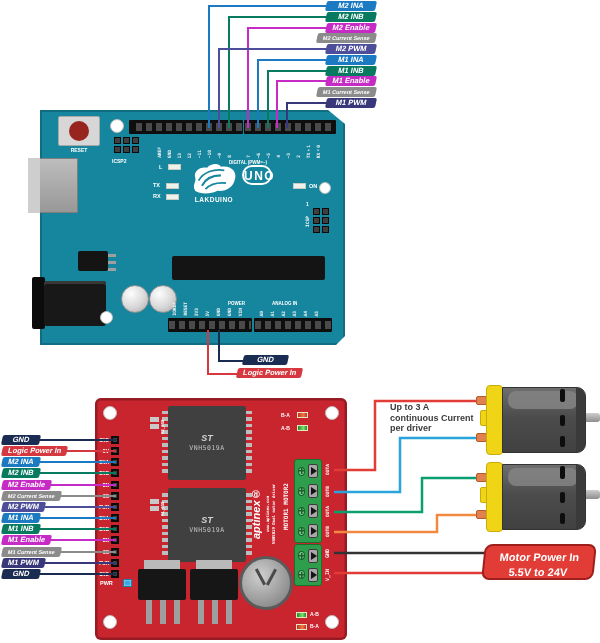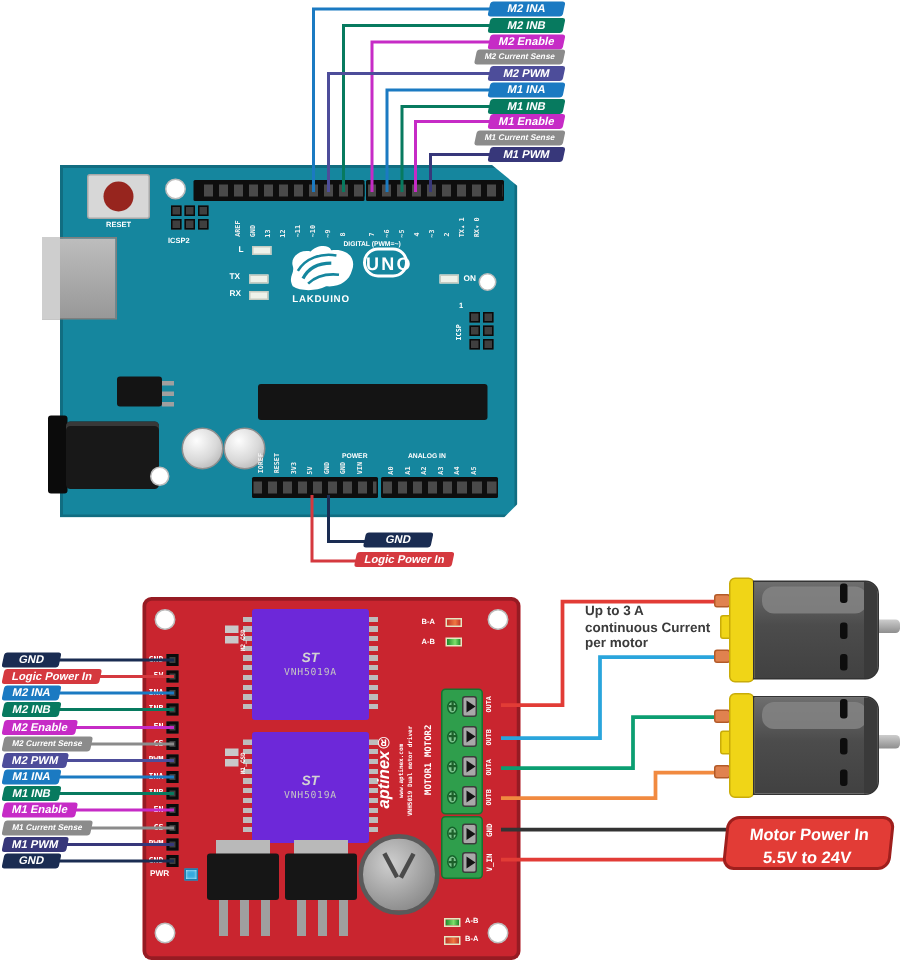--- a/index.html
+++ b/index.html
@@ -45,21 +45,21 @@
   .icell{width:7px;height:7px;background:#3f3f3f;border:1.5px solid #0a0a0a;box-sizing:border-box;}
   .uno-badge{border:2px solid #fff;border-radius:12px;color:#fff;font-weight:bold;
              font-size:12px;letter-spacing:1.5px;text-align:center;line-height:18px;z-index:5;}
   .chip{background:#141414;border-radius:2px;z-index:4;}
   .capc{border-radius:50%;z-index:4;border:1px solid #8f8f8f;
         background:radial-gradient(circle at 35% 30%,#fdfdfd,#d8d8d8 55%,#a8a8a8);}
 
   
   .pcb-driver{left:95px;top:398px;width:252px;height:242px;border-radius:6px;
     box-shadow:inset 0 0 0 2.5px rgba(0,0,0,.25);z-index:1;}
-  .dchip{background:#6d28d9;border-radius:2px;z-index:4;display:flex;flex-direction:column;
+  .dchip{background:#404040;border-radius:2px;z-index:4;display:flex;flex-direction:column;
          align-items:center;justify-content:center;gap:1px;}
   .dchip .stb{font-style:italic;font-weight:bold;font-size:9px;color:#d2d2d2;line-height:9px;}
   .dchip .stn{font-size:6.5px;color:#c4c4c4;font-family:"DejaVu Sans Mono",monospace;letter-spacing:.5px;}
   .chippins{background:repeating-linear-gradient(180deg,#bdbdbd 0 3.5px,transparent 3.5px 6.5px);z-index:3;}
   .dpins{position:absolute;left:88px;top:436px;display:flex;flex-direction:column;gap:3.17px;z-index:6;}
   .dpin-row{height:8px;display:flex;align-items:center;gap:2px;}
   .dpin-label{width:21px;text-align:right;font-size:5.5px;font-weight:bold;color:#fff;
               font-family:"DejaVu Sans Mono",monospace;line-height:8px;}
   .dpin-sq{width:8px;height:8px;background:#3f3f3f;border:2px solid #0b0b0b;box-sizing:border-box;}
   .tblock{border:1.5px solid #17722e;border-radius:3px;z-index:6;display:flex;flex-direction:column;
@@ -516,20 +516,20 @@
       <div class="flag small" style="background: rgb(139, 139, 139);"><span>M1 Current Sense</span></div>
       <div class="flag" style="background: rgb(55, 55, 122);"><span>M1 PWM</span></div>
       <div class="flag" style="background: rgb(26, 44, 82);"><span>GND</span></div>
     </div>
   <div class="abs flag jflag" style="left: 243px; top: 355px; min-width: 45px; background: rgb(26, 44, 82);">GND</div>
   <div class="abs flag jflag" style="left: 237px; top: 368px; background: rgb(213, 57, 63);">Logic Power In</div>
 
   <div class="abs note" style="left:390px;top:402px;width:100px;">
     <div>Up to 3 A</div>
     <div>continuous Current</div>
-    <div>per motor</div>
+    <div>per driver</div>
   </div>
   <div class="abs mpower" style="left: 483px; top: 544px; width: 112px; height: 36px; background: rgb(226, 60, 54);">
     <div>Motor Power In</div>
     <div>5.5V to 24V</div>
   </div>
 
 </div>
 
 </body></html>

